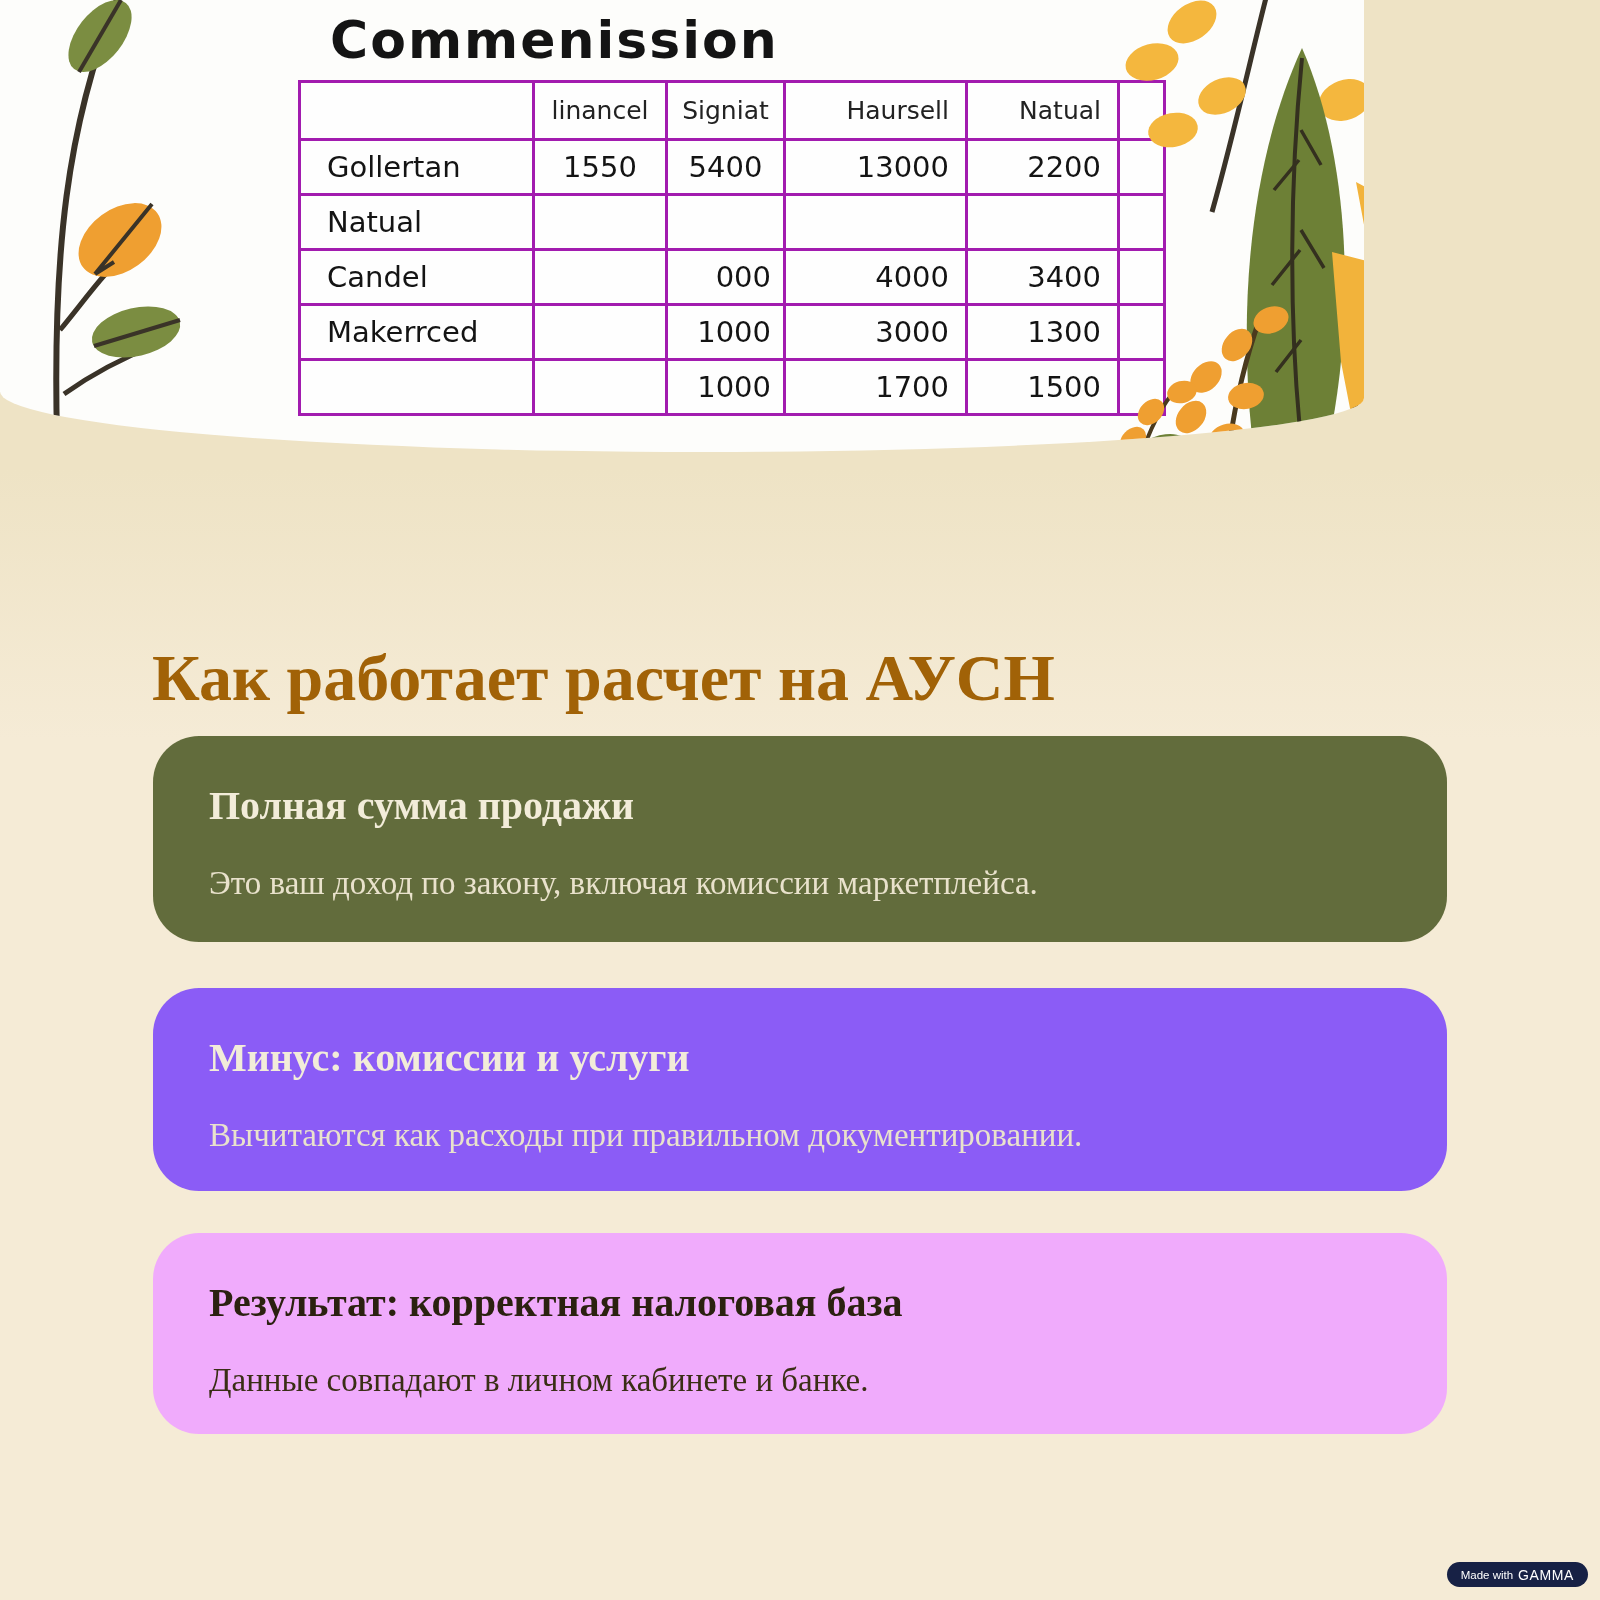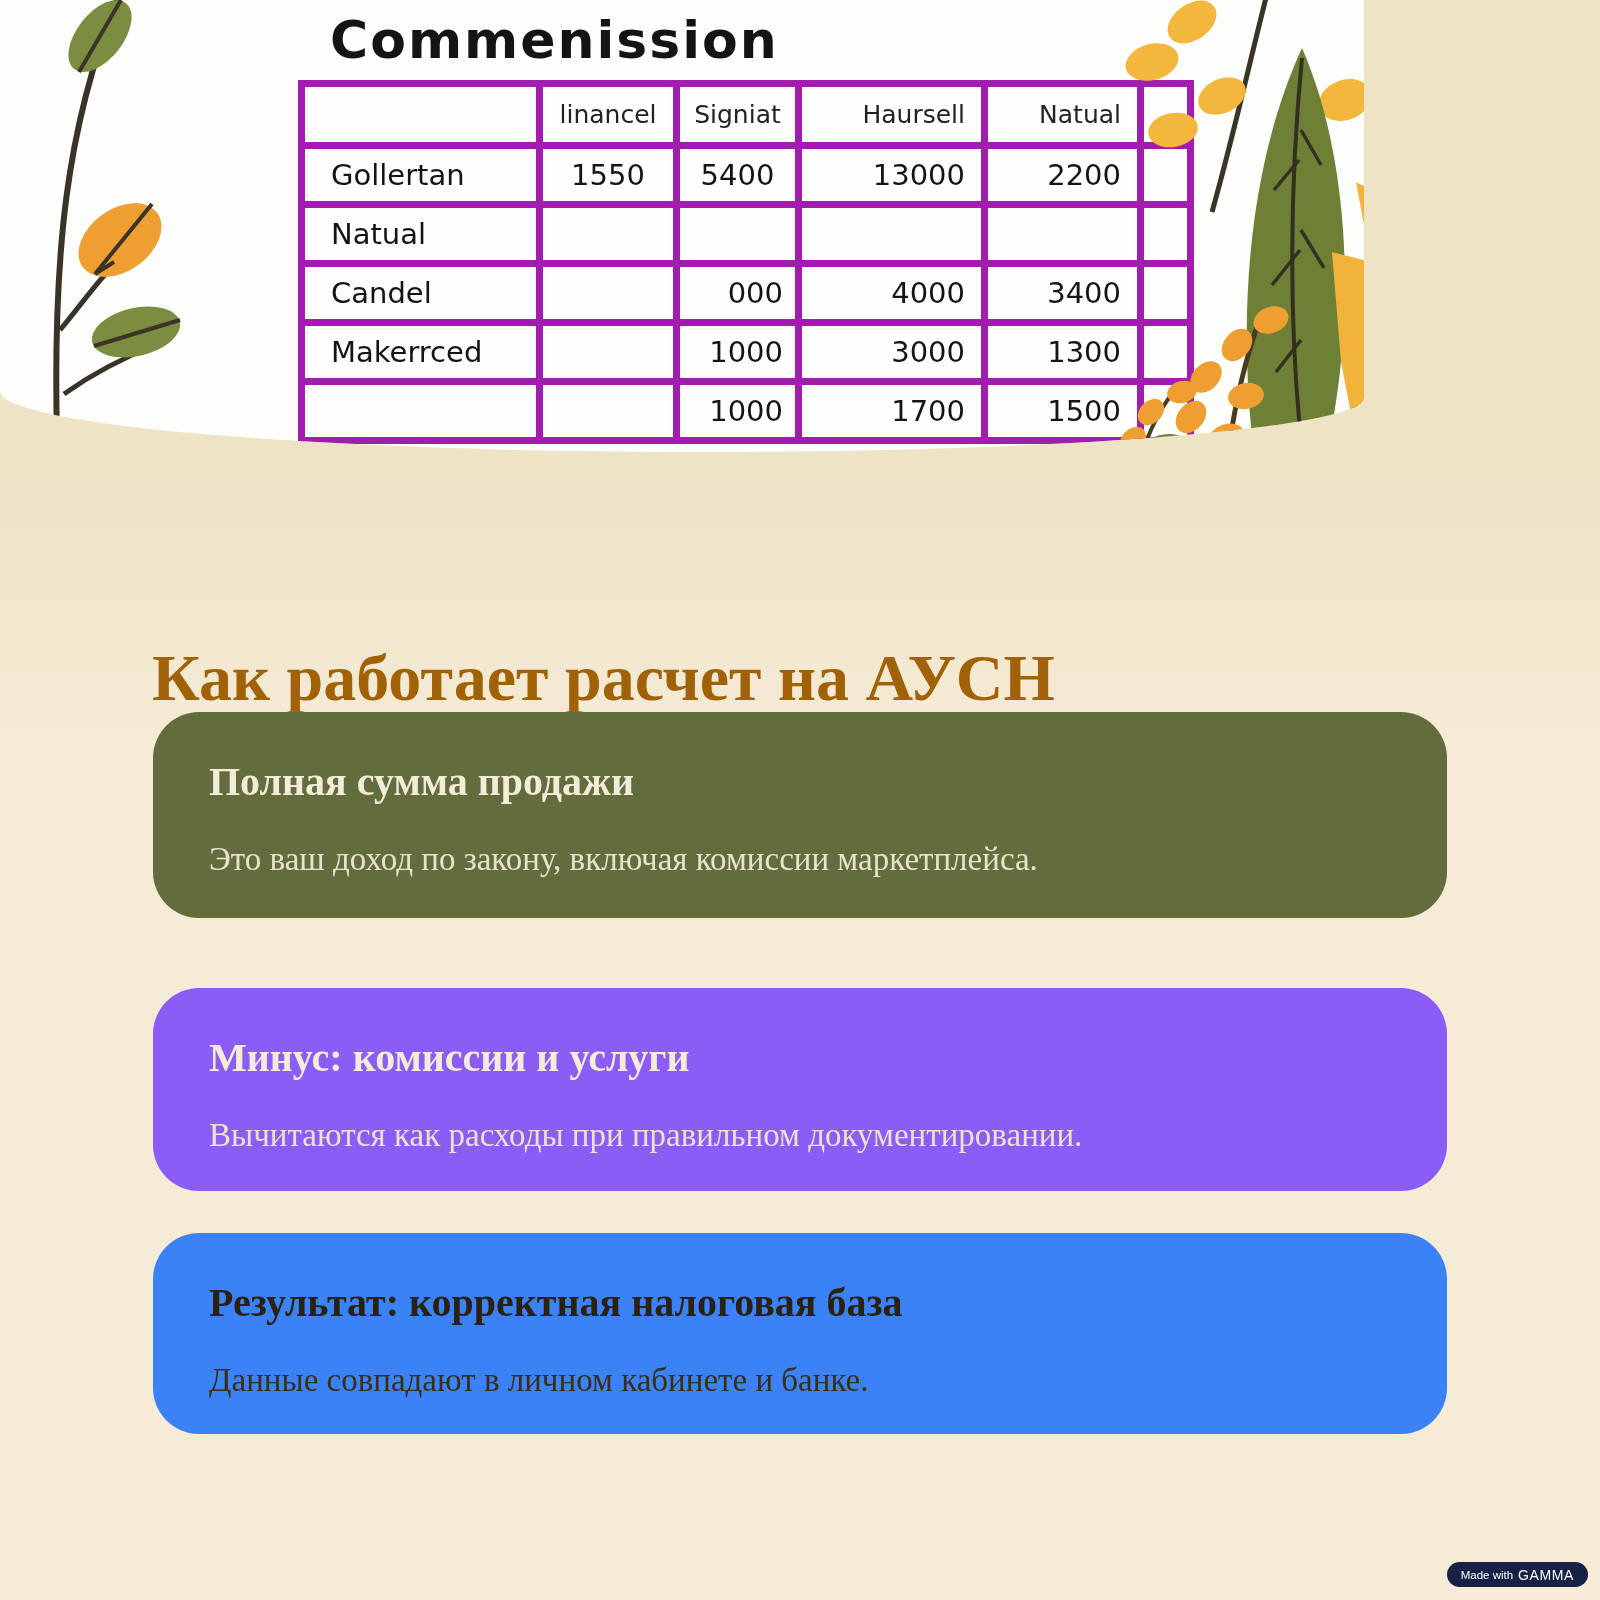--- a/index.html
+++ b/index.html
@@ -16,21 +16,21 @@
     border-bottom-right-radius:810px 66px;
   }
   .deco{position:absolute;top:0;}
   .deco-left{left:0;width:260px;height:470px;}
   .deco-right{left:1040px;width:560px;height:470px;}
   
   .sheet{position:absolute;left:298px;top:10px;width:802px;color:#141414;
     font-family:"DejaVu Sans","Liberation Sans",sans-serif;}
   .sheet-title{font-size:52px;font-weight:600;letter-spacing:2px;margin:0 0 8px 32px;height:62px;}
   table.comm{border-collapse:collapse;width:802px;table-layout:fixed;background:#fefefe;}
-  table.comm td,table.comm th{border:7px solid #a21caf;height:50px;font-weight:400;
+  table.comm td,table.comm th{border:3px solid #a21caf;height:50px;font-weight:400;
     font-size:29px;overflow:hidden;white-space:nowrap;}
   table.comm tr.hdr td{height:53px;font-size:25px;color:#222;}
   .c-label{width:204px;text-align:left;padding-left:26px;}
   .c-1{width:130px;text-align:center;}
   .c-2{width:115px;text-align:center;}
   .c-3{width:162px;text-align:right;padding-right:16px;}
   .c-4{width:132px;text-align:right;padding-right:16px;}
   .c-x{width:41px;}
   tr.hdr .c-1,tr.hdr .c-2{text-align:center;padding:0;}
   
@@ -39,25 +39,25 @@
     font-size:66px;font-weight:700;color:#a16207;letter-spacing:0;
   }
   
   .card{
     position:absolute;left:153px;width:1294px;border-radius:46px;
     padding:0;box-sizing:border-box;
   }
   .card-inner{padding:48px 56px 0 56px;}
   .card h2{margin:0;font-size:40px;font-weight:700;line-height:1.1;}
   .card p{margin:36px 0 0 0;font-size:33px;font-weight:400;line-height:1.2;}
-  .card1{top:712px;height:206px;background:#626c3c;}
+  .card1{top:736px;height:206px;background:#626c3c;}
   .card2{top:988px;height:203px;background:#8b5cf6;}
   .card1 h2,.card2 h2{color:#f2ecd9;}
   .card1 p,.card2 p{color:#e9e2cc;}
-  .card3{top:1233px;height:201px;background:#3b82f6;}
+  .card3{top:1233px;height:201px;background:#f0abfc;}
   .card3 h2{color:#2b2110;}
   .card3 p{color:#3a2e15;}
   
   .badge{
     position:absolute;right:12px;bottom:13px;height:25px;min-width:140px;
     background:#172145;border-radius:13px;color:#ffffff;
     display:flex;align-items:center;justify-content:space-between;gap:5px;
     font-family:"Liberation Sans","DejaVu Sans",sans-serif;font-size:11.5px;
     padding:0 14px;box-sizing:border-box;cursor:pointer;
   }

